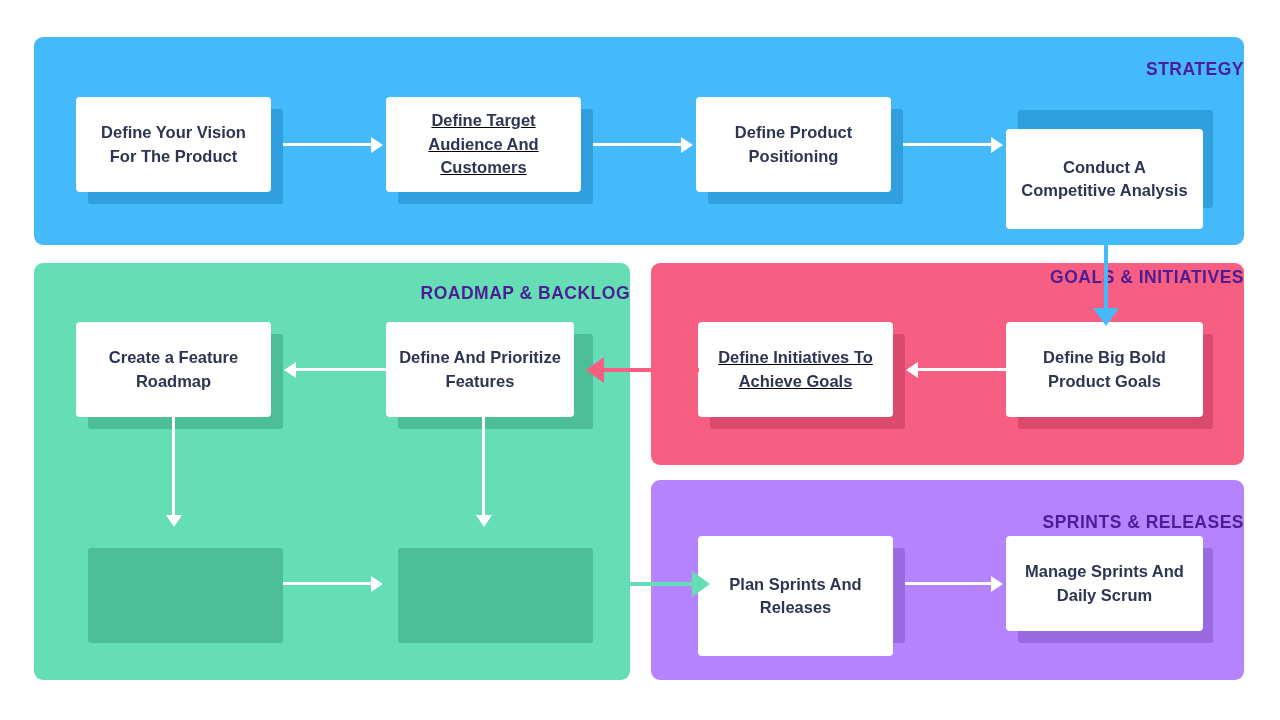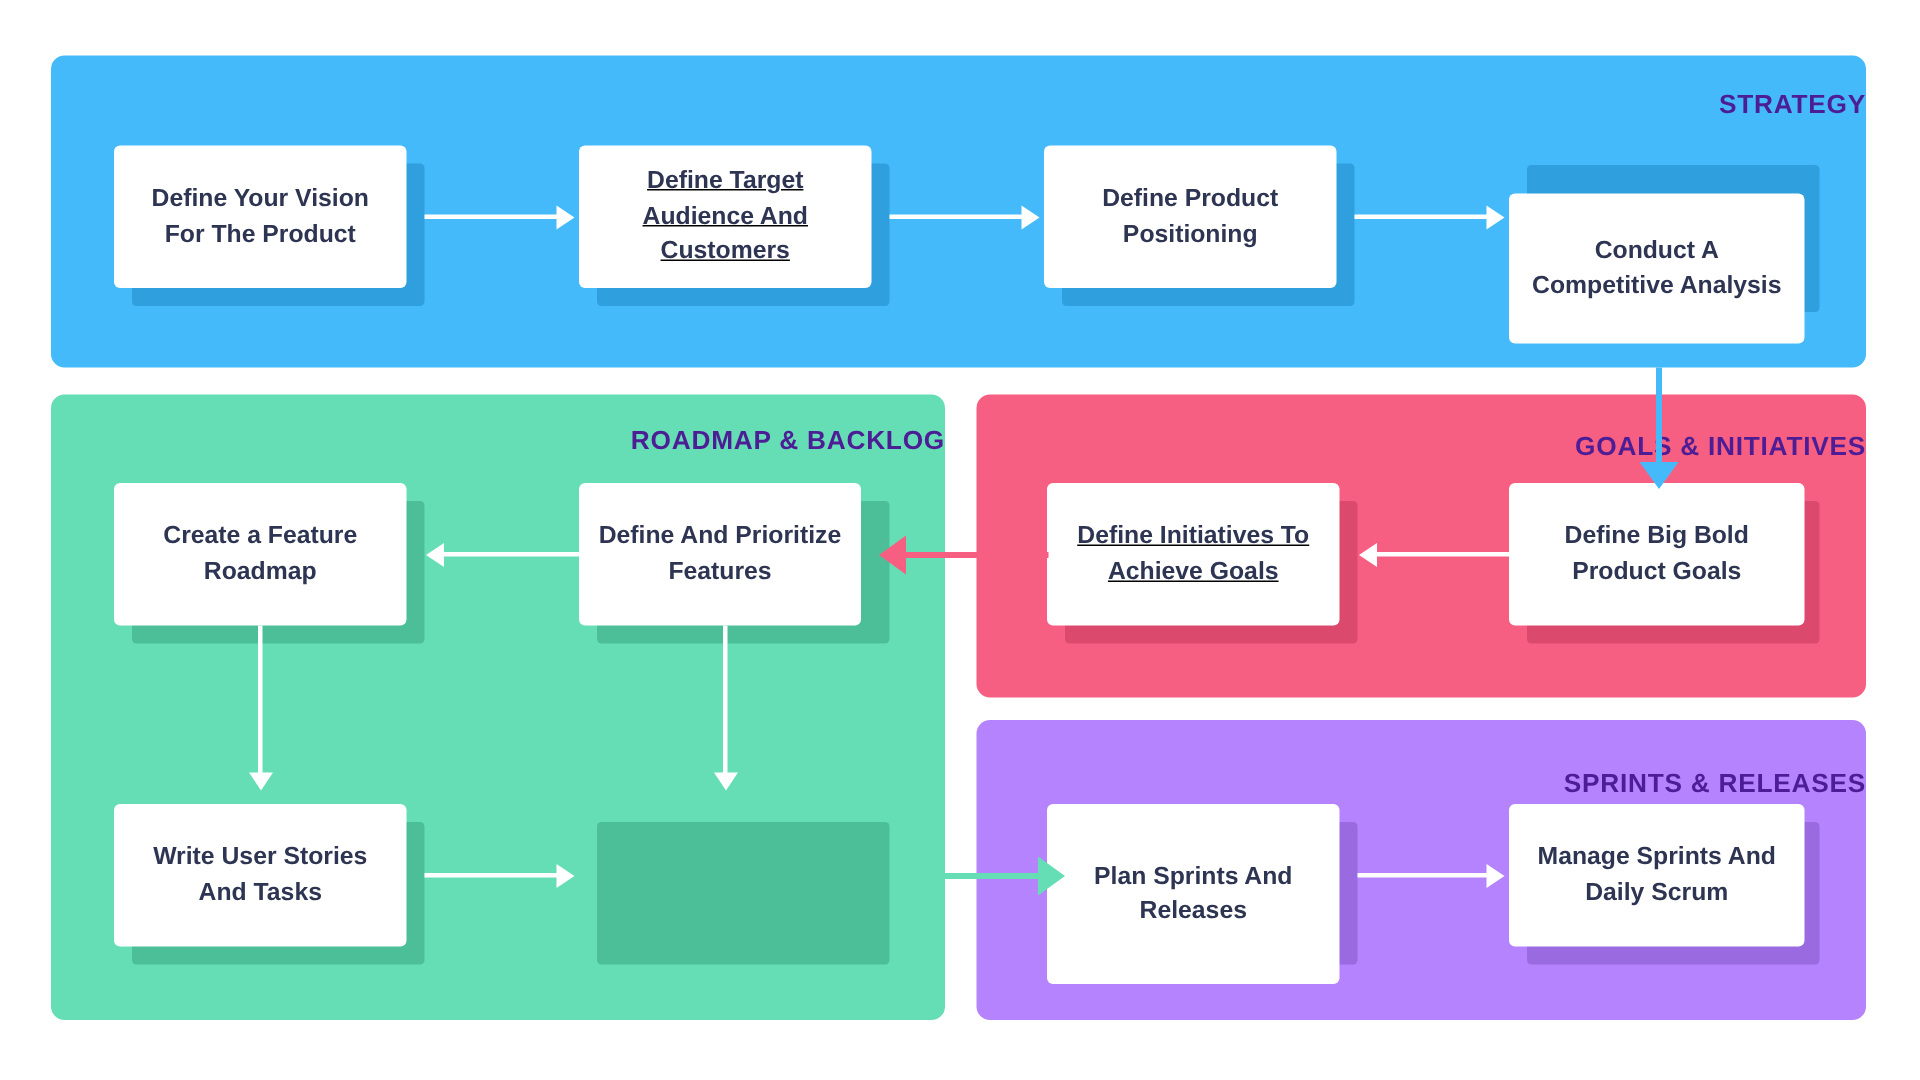--- a/index.html
+++ b/index.html
@@ -38,21 +38,21 @@
     white-space: nowrap;
   }
 
   #panel-strategy   { left: 34px;  top: 37px;  width: 1210px; height: 208px; background: #45bafb; }
   #panel-roadmap    { left: 34px;  top: 263px; width: 596px;  height: 417px; background: #66deb5; }
   #panel-goals      { left: 651px; top: 263px; width: 593px;  height: 202px; background: #f75f82; }
   #panel-sprints    { left: 651px; top: 480px; width: 593px;  height: 200px; background: #b583fd; }
 
   #panel-strategy .panel-title { top: 22px; }
   #panel-roadmap  .panel-title { top: 20px; padding-left: 40px; }
-  #panel-goals    .panel-title { top: 24px; }
+  #panel-goals    .panel-title { top: 4px; }
   #panel-sprints  .panel-title { top: 15px; margin-top: 17px; }
 
   
   .card {
     position: absolute;
     background: #ffffff;
     border-radius: 4px;
     box-sizing: border-box;
     display: flex;
     align-items: center;
@@ -143,23 +143,20 @@
   <div class="card-shadow" style="left:398px; top:334px; width:195px; height:95px; background:#4cbf99;"></div>
   <div class="card-shadow" style="left:88px; top:548px; width:195px; height:95px; background:#4cbf99;"></div>
   <div class="card-shadow" style="left:398px; top:548px; width:195px; height:95px; background:#4cbf99;"></div>
 
   <div class="card" style="left:76px; top:322px; width:195px; height:95px;">
     <span class="card-label">Create a Feature Roadmap</span>
   </div>
   <div class="card" style="left:386px; top:322px; width:188px; height:95px;">
     <span class="card-label">Define And Prioritize Features</span>
   </div>
-  <div class="card" style="left:76px; top:536px; width:195px; height:95px;">
-    <span class="card-label">Write User Stories And Tasks</span>
-  </div>
 
   <div class="conn-line-h" style="left:296px; top:368px; width:90px; background:#ffffff;"></div>
   <div class="arrow-head ah-left" style="left:284px; top:361.5px; border-right:12px solid #ffffff;"></div>
 
   <div class="conn-line-h" style="left:604px; top:368px; width:95px; height:4px; background:#f75f82;"></div>
   <div class="arrow-head ah-left-big" style="left:586px; top:357px; border-right:18px solid #f75f82;"></div>
 
   <div class="conn-line-v" style="left:172px; top:417px; height:100px; background:#ffffff;"></div>
   <div class="arrow-head ah-down" style="left:165.5px; top:515px; border-top:12px solid #ffffff;"></div>
 

